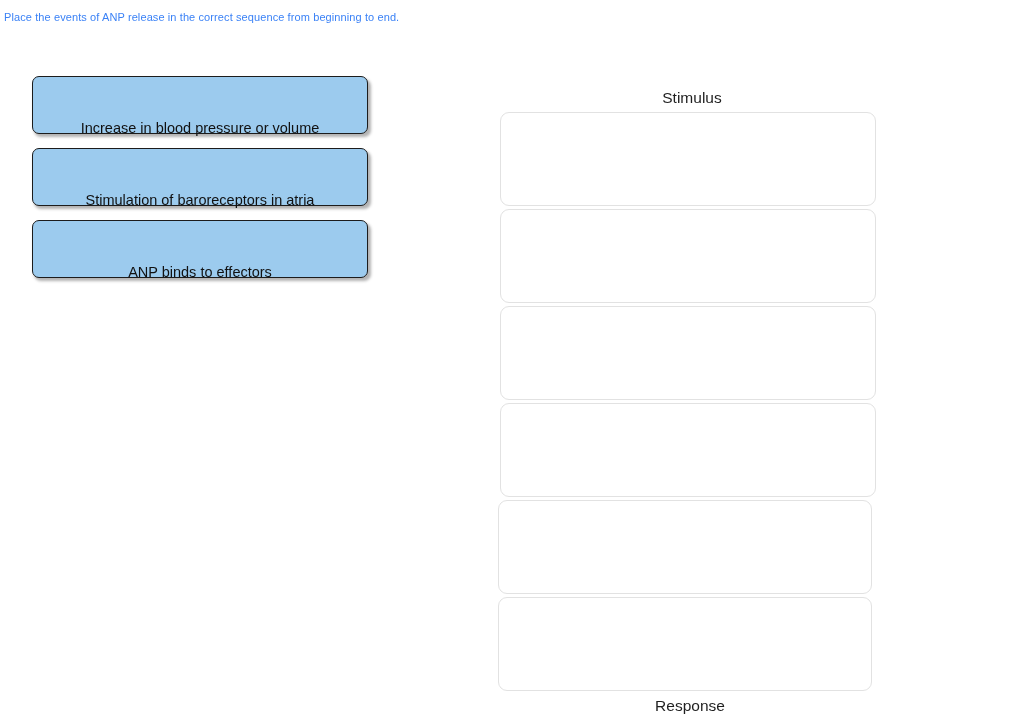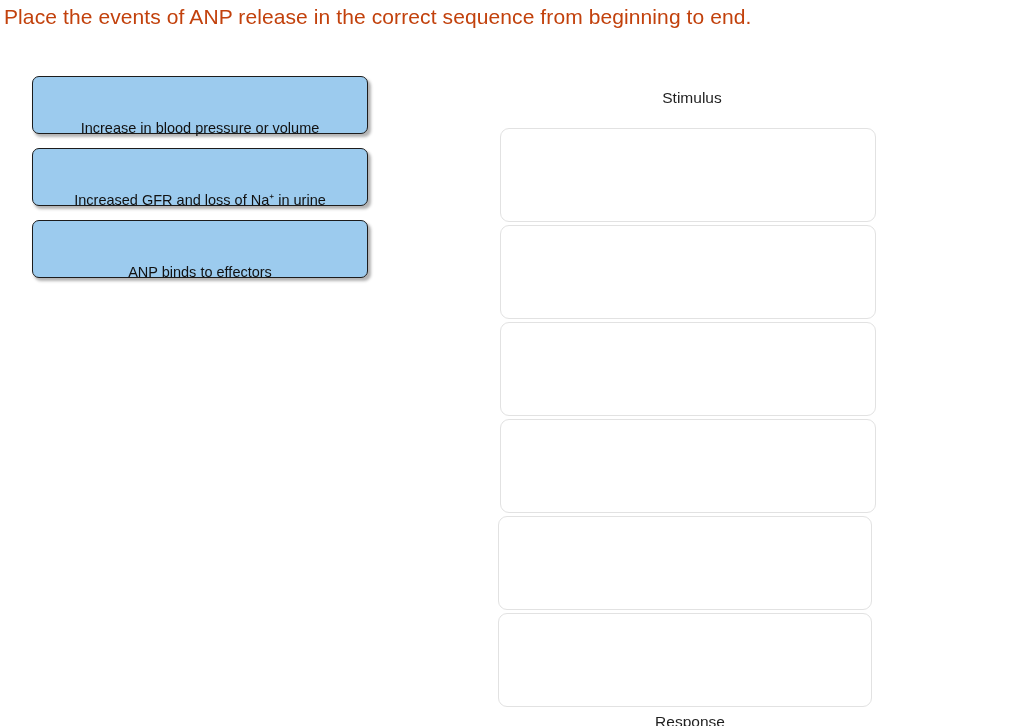--- a/index.html
+++ b/index.html
@@ -15,23 +15,23 @@
     overflow: hidden;
     position: relative;
   }
 
   
   .prompt {
     position: absolute;
     left: 4px;
     top: 7px;
     width: 1000px;
-    font-size: 21px;
+    font-size: 11px;
     line-height: 20px;
-    color: #c2410c;
+    color: #3b82f6;
     letter-spacing: 0.1px;
     white-space: nowrap;
   }
 
   
   .drag-bank {
     position: absolute;
     left: 32px;
     top: 76px;
     width: 336px;
@@ -70,21 +70,21 @@
     top: 88px;
     width: 380px;
   }
   .zone-label {
     text-align: center;
     font-size: 15.5px;
     line-height: 20px;
     color: #1f1f1f;
     width: 378px;
   }
-  .zone-label.top   { margin-bottom: 20px; padding-left: 6px; }
+  .zone-label.top   { margin-bottom: 4px; padding-left: 6px; }
   .zone-label.bottom{ margin-top: 5px;  padding-left: 4px; }
 
   .drop-list {
     display: block;
   }
   .drop-zone {
     box-sizing: border-box;
     height: 94px;
     margin-bottom: 3px;
     background: #ffffff;
@@ -107,24 +107,24 @@
 <div class="prompt">Place the events of ANP release in the correct sequence from beginning to end.</div>
 
 <div class="drag-bank">
 
   <div class="drag-card">
     <span class="card-text">Increase in blood pressure or volume</span>
   </div>
 
 
 
+  <div class="drag-card">
+    <span class="card-text">Stimulation of baroreceptors in atria</span>
+  </div>
 
-  <div class="drag-card">
-    <span class="card-text">Increased GFR and loss of Na⁺ in urine</span>
-  </div>
 
   <div class="drag-card">
     <span class="card-text">ANP binds to effectors</span>
   </div>
 
 </div>
 
 <div class="sequence-col">
 
   <div class="zone-label top">Stimulus</div>

